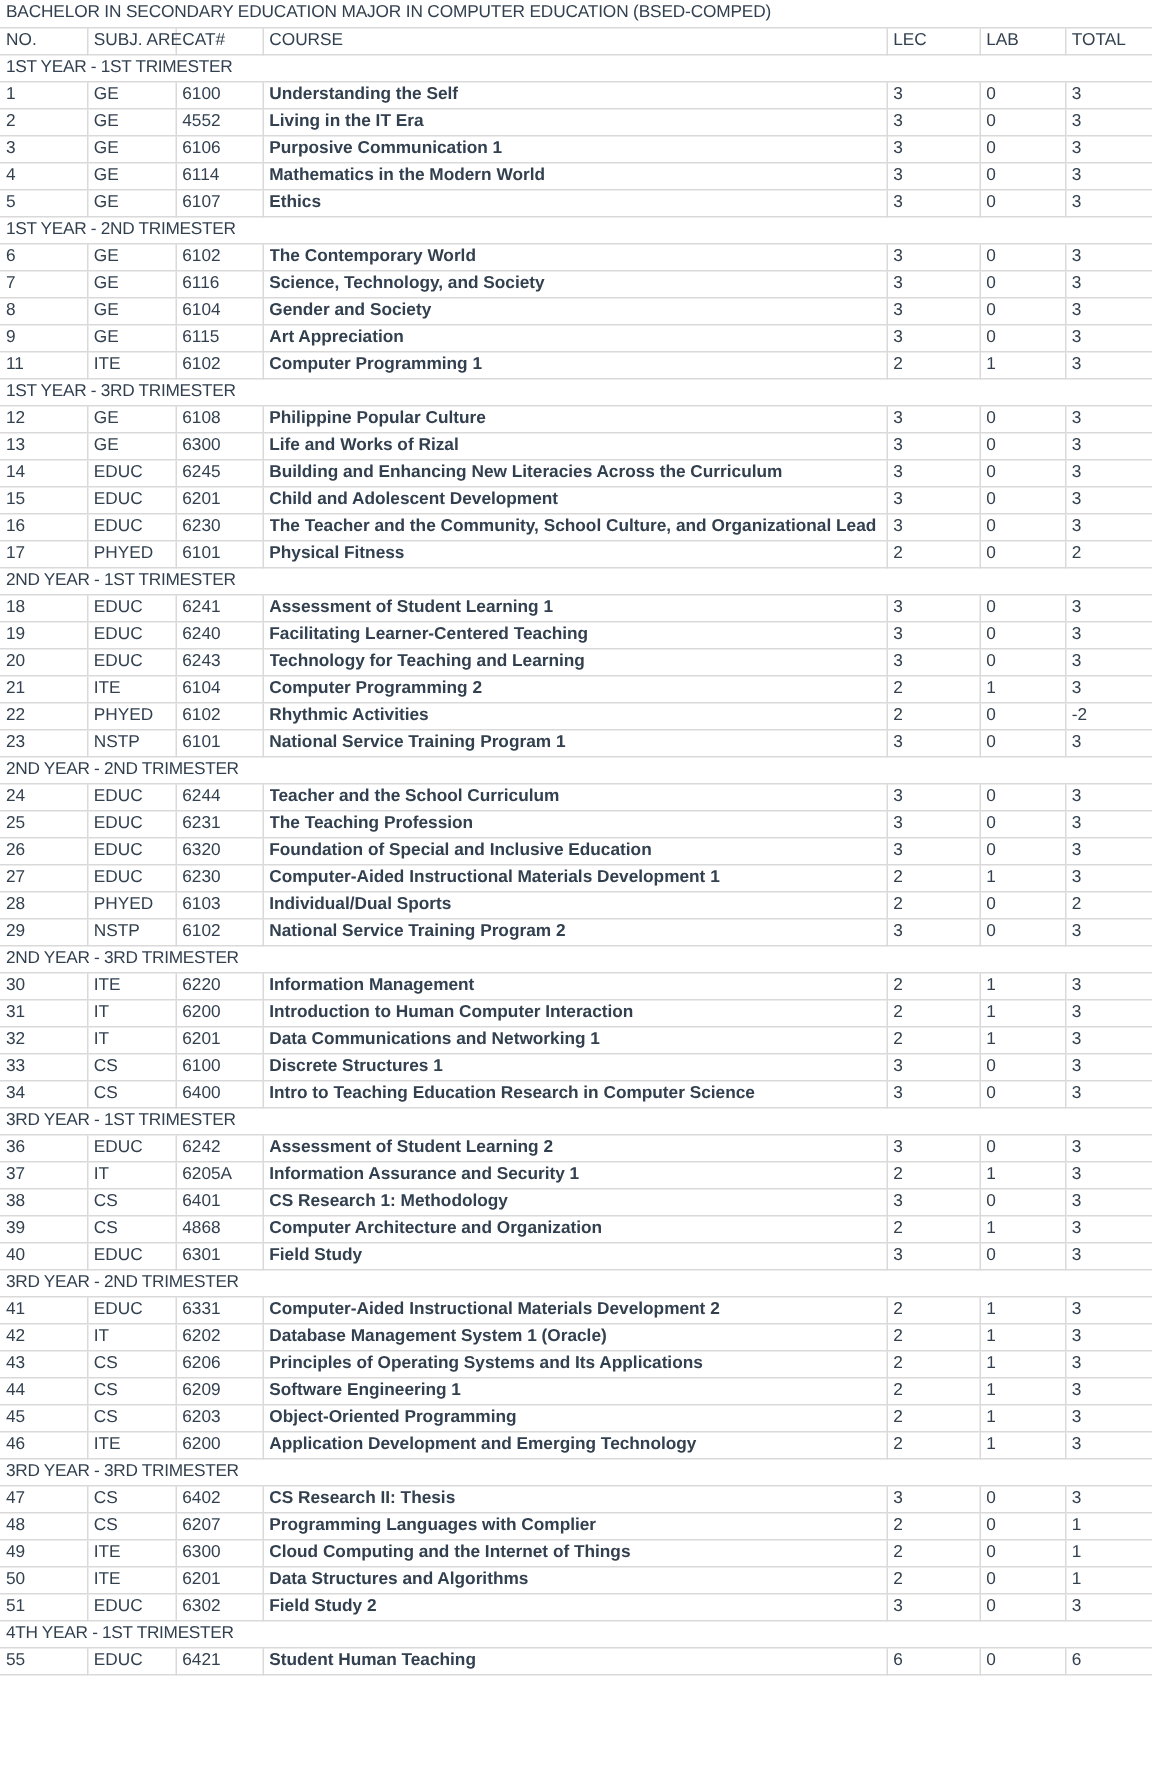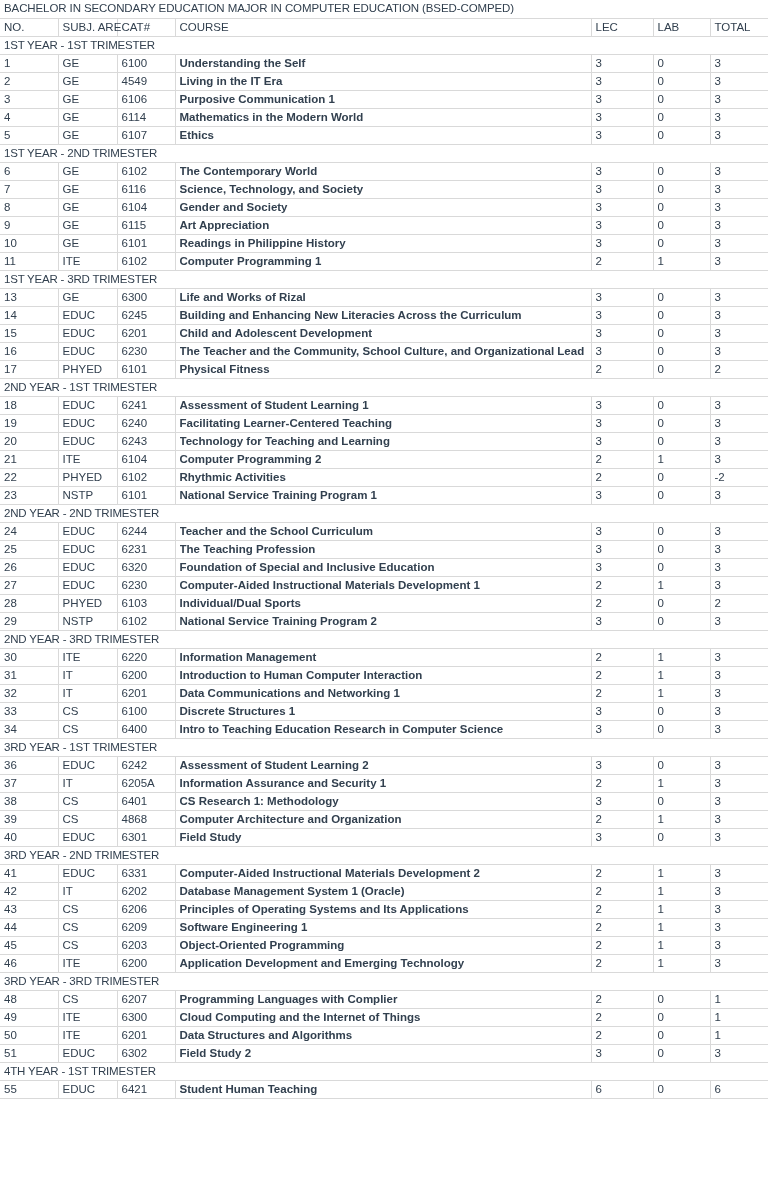--- a/index.html
+++ b/index.html
@@ -123,21 +123,21 @@
         <td class="course">
           <span class="spill">Understanding the Self</span>
         </td>
         <td class="num">3</td>
         <td class="num">0</td>
         <td class="num">3</td>
       </tr>
       <tr class="data-row">
         <td class="num">2</td>
         <td>GE</td>
-        <td>4549</td>
+        <td>4552</td>
         <td class="course">
           <span class="spill">Living in the IT Era</span>
         </td>
         <td class="num">3</td>
         <td class="num">0</td>
         <td class="num">3</td>
       </tr>
       <tr class="data-row">
         <td class="num">3</td>
         <td>GE</td>
@@ -206,51 +206,51 @@
         <td class="num">3</td>
         <td class="num">0</td>
         <td class="num">3</td>
       </tr>
       <tr class="data-row">
         <td class="num">9</td>
         <td>GE</td>
         <td>6115</td>
         <td class="course">
           <span class="spill">Art Appreciation</span>
-        </td>
-        <td class="num">3</td>
-        <td class="num">0</td>
-        <td class="num">3</td>
-      </tr>
-      <tr class="data-row">
-        <td class="num">10</td>
-        <td>GE</td>
-        <td>6101</td>
-        <td class="course">
-          <span class="spill">Readings in Philippine History</span>
         </td>
         <td class="num">3</td>
         <td class="num">0</td>
         <td class="num">3</td>
       </tr>
       <tr class="data-row">
         <td class="num">11</td>
         <td>ITE</td>
         <td>6102</td>
         <td class="course">
           <span class="spill">Computer Programming 1</span>
         </td>
         <td class="num">2</td>
         <td class="num">1</td>
         <td class="num">3</td>
       </tr>
       <tr class="band-row">
         <td colspan="7">1ST YEAR - 3RD TRIMESTER</td>
       </tr>
       <tr class="data-row">
+        <td class="num">12</td>
+        <td>GE</td>
+        <td>6108</td>
+        <td class="course">
+          <span class="spill">Philippine Popular Culture</span>
+        </td>
+        <td class="num">3</td>
+        <td class="num">0</td>
+        <td class="num">3</td>
+      </tr>
+      <tr class="data-row">
         <td class="num">13</td>
         <td>GE</td>
         <td>6300</td>
         <td class="course">
           <span class="spill">Life and Works of Rizal</span>
         </td>
         <td class="num">3</td>
         <td class="num">0</td>
         <td class="num">3</td>
       </tr>
@@ -618,20 +618,31 @@
           <span class="spill">Application Development and Emerging Technology</span>
         </td>
         <td class="num">2</td>
         <td class="num">1</td>
         <td class="num">3</td>
       </tr>
       <tr class="band-row">
         <td colspan="7">3RD YEAR - 3RD TRIMESTER</td>
       </tr>
       <tr class="data-row">
+        <td class="num">47</td>
+        <td>CS</td>
+        <td>6402</td>
+        <td class="course">
+          <span class="spill">CS Research II: Thesis</span>
+        </td>
+        <td class="num">3</td>
+        <td class="num">0</td>
+        <td class="num">3</td>
+      </tr>
+      <tr class="data-row">
         <td class="num">48</td>
         <td>CS</td>
         <td>6207</td>
         <td class="course">
           <span class="spill">Programming Languages with Complier</span>
         </td>
         <td class="num">2</td>
         <td class="num">0</td>
         <td class="num">1</td>
       </tr>

